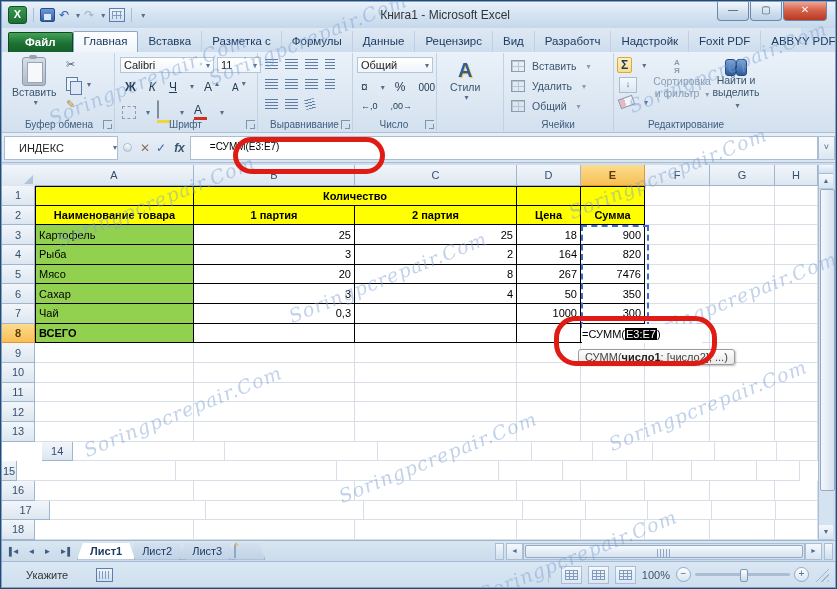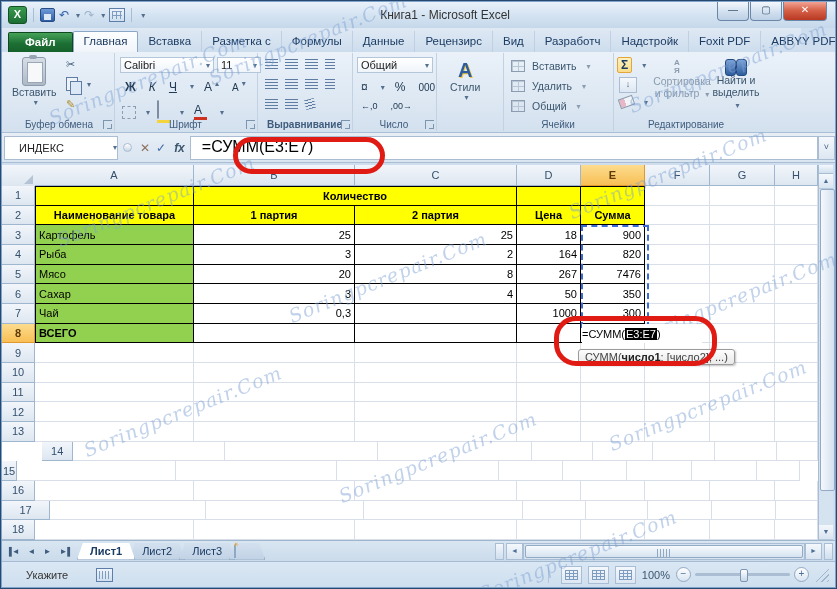--- a/index.html
+++ b/index.html
@@ -61,21 +61,21 @@
   .cellsic{width:12px;height:10px;border:1px solid #8d9cb0;background:
      repeating-linear-gradient(#b9c6d4 0 1px,transparent 1px 5px),
      repeating-linear-gradient(90deg,#b9c6d4 0 1px,transparent 1px 6px);}
   .stylesA{font-size:20px;font-weight:bold;color:#2d5d9e;text-shadow:1px 1px 0 #f3c63e;line-height:22px;}
   
   .fbar{left:0;top:131px;width:833px;height:30px;background:linear-gradient(#e7eef6,#d9e5f1);border-bottom:1px solid #aabdd2;display:flex;align-items:center;}
   .namebox{margin-left:2px;width:112px;height:22px;background:#fff;border:1px solid #aabdd2;font-size:11px;color:#222;display:flex;align-items:center;}
   .namebox span.txt{flex:1;padding-left:14px;}
   .fdot{width:7px;height:7px;border-radius:50%;background:linear-gradient(#fff,#c9d6e4);border:1px solid #a9bcd1;margin:0 5px;}
   .fx{font-style:italic;font-weight:bold;font-size:12px;color:#3c566e;padding:0 5px;}
-  .ffield{flex:1;height:22px;background:#fff;border:1px solid #aabdd2;font-size:16px;color:#000;line-height:20px;padding-left:11px;}
+  .ffield{flex:1;height:22px;background:#fff;border:1px solid #aabdd2;font-size:10px;color:#000;line-height:20px;padding-left:19px;}
   .fchev{width:15px;height:22px;border:1px solid #aabdd2;background:linear-gradient(#f4f8fc,#dde7f2);text-align:center;line-height:20px;font-size:9px;color:#47617f;}
   
   .sheet{left:0;top:163px;width:816px;height:375px;background:#fff;}
   .corner{position:absolute;left:0;top:0;width:33px;height:21px;background:linear-gradient(#f2f6fb,#dde6f0);border-right:1px solid #9eb6ce;border-bottom:1px solid #9eb6ce;}
   .corner::after{content:"";position:absolute;right:2px;bottom:2px;border-left:9px solid transparent;border-bottom:9px solid #b4c4d5;}
   .colhdrs{position:absolute;left:33px;top:0;height:21px;display:flex;}
   .col-h{height:21px;background:linear-gradient(#f2f6fb,#dde6f0);border-right:1px solid #9eb6ce;border-bottom:1px solid #9eb6ce;font-size:11px;color:#34506e;text-align:center;line-height:20px;box-sizing:border-box;}
   .col-h.sel,.row-h.sel{background:linear-gradient(#fcdc8e,#f8bf55);border-color:#e0992f;color:#5f3c05;font-weight:bold;}
   .gridrows{position:absolute;left:0;top:21px;width:816px;height:354px;overflow:hidden;}
   .grow{display:flex;}
@@ -215,21 +215,21 @@
           <span class="dd">▾</span>
         <span><span class="bucket"></span><span class="cbar" style="background:#f3d43c;display:block;"></span></span>
           <span class="dd">▾</span>
         <span class="fbtn" style="line-height:11px;"><span>А</span><span class="cbar" style="background:#d03020;display:block;"></span></span>
           <span class="dd">▾</span>
       </div>
       <div class="rlabel"><span>Шрифт</span></div>
       <div class="launcher"></div>
     </div>
 
-    <div class="rgroup" style="left:255px;width:95px;font-weight:bold;">
+    <div class="rgroup" style="left:255px;width:95px;">
       <div class="mrow" style="left:8px;top:6px;">
           <span class="ic-lines"></span>
           <span class="ic-lines"></span>
           <span class="ic-lines"></span>
           <span class="ic-lines" style="width:10px;"></span>
         </div>
       <div class="mrow" style="left:8px;top:26px;">
           <span class="ic-lines"></span>
           <span class="ic-lines"></span>
           <span class="ic-lines"></span>

